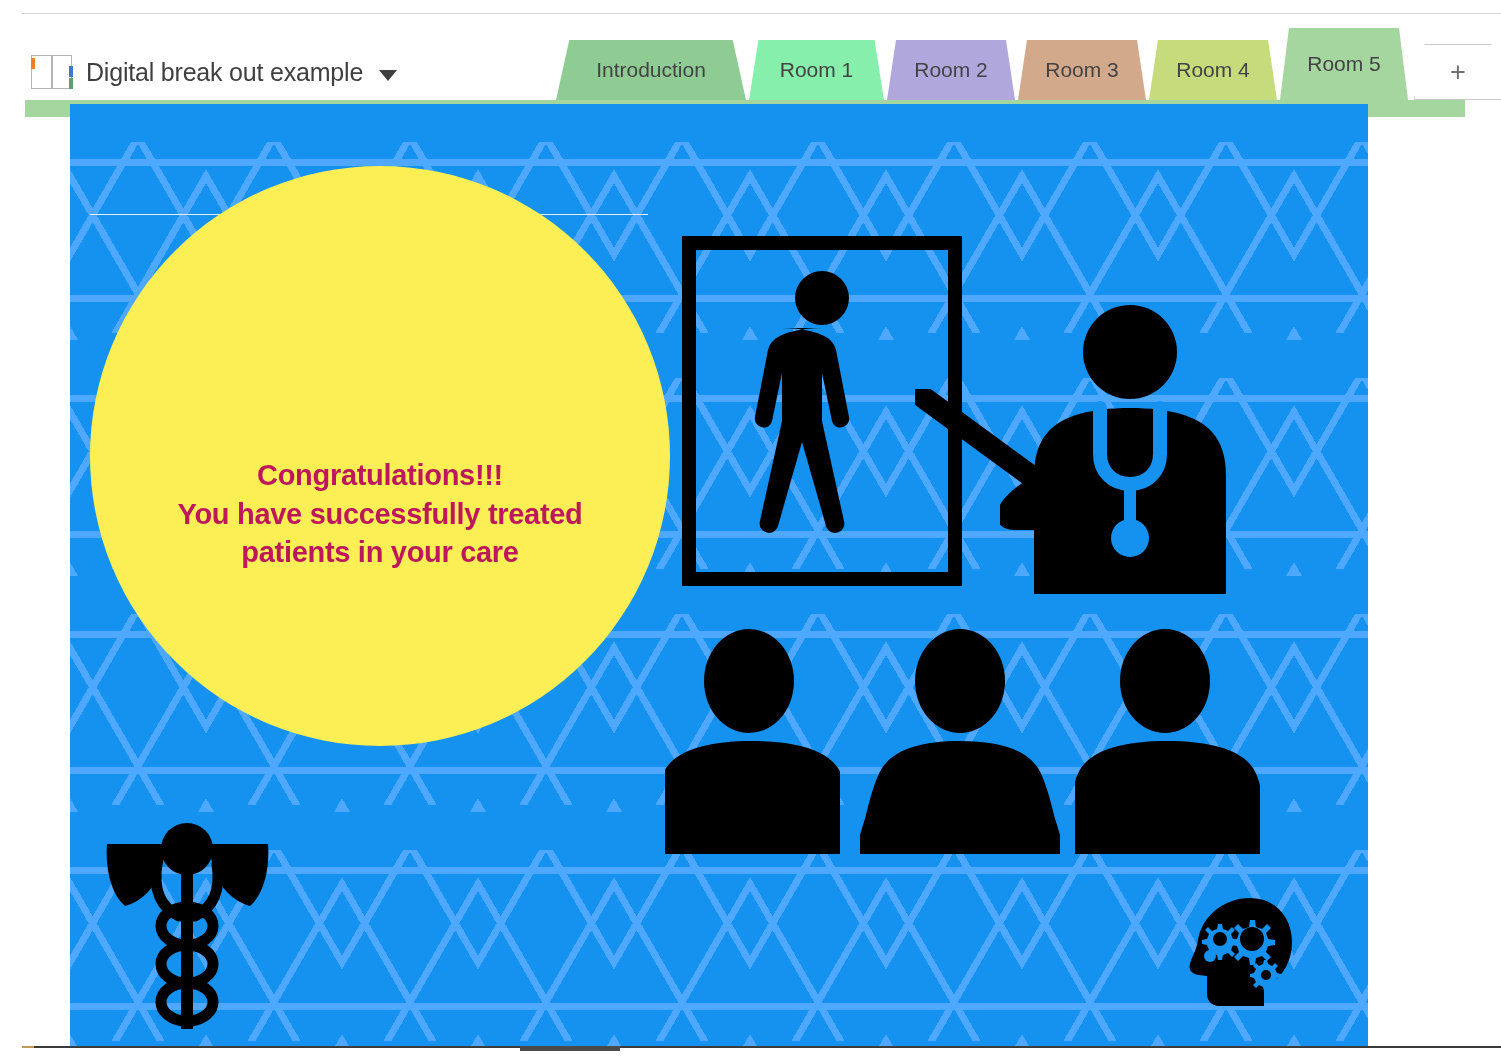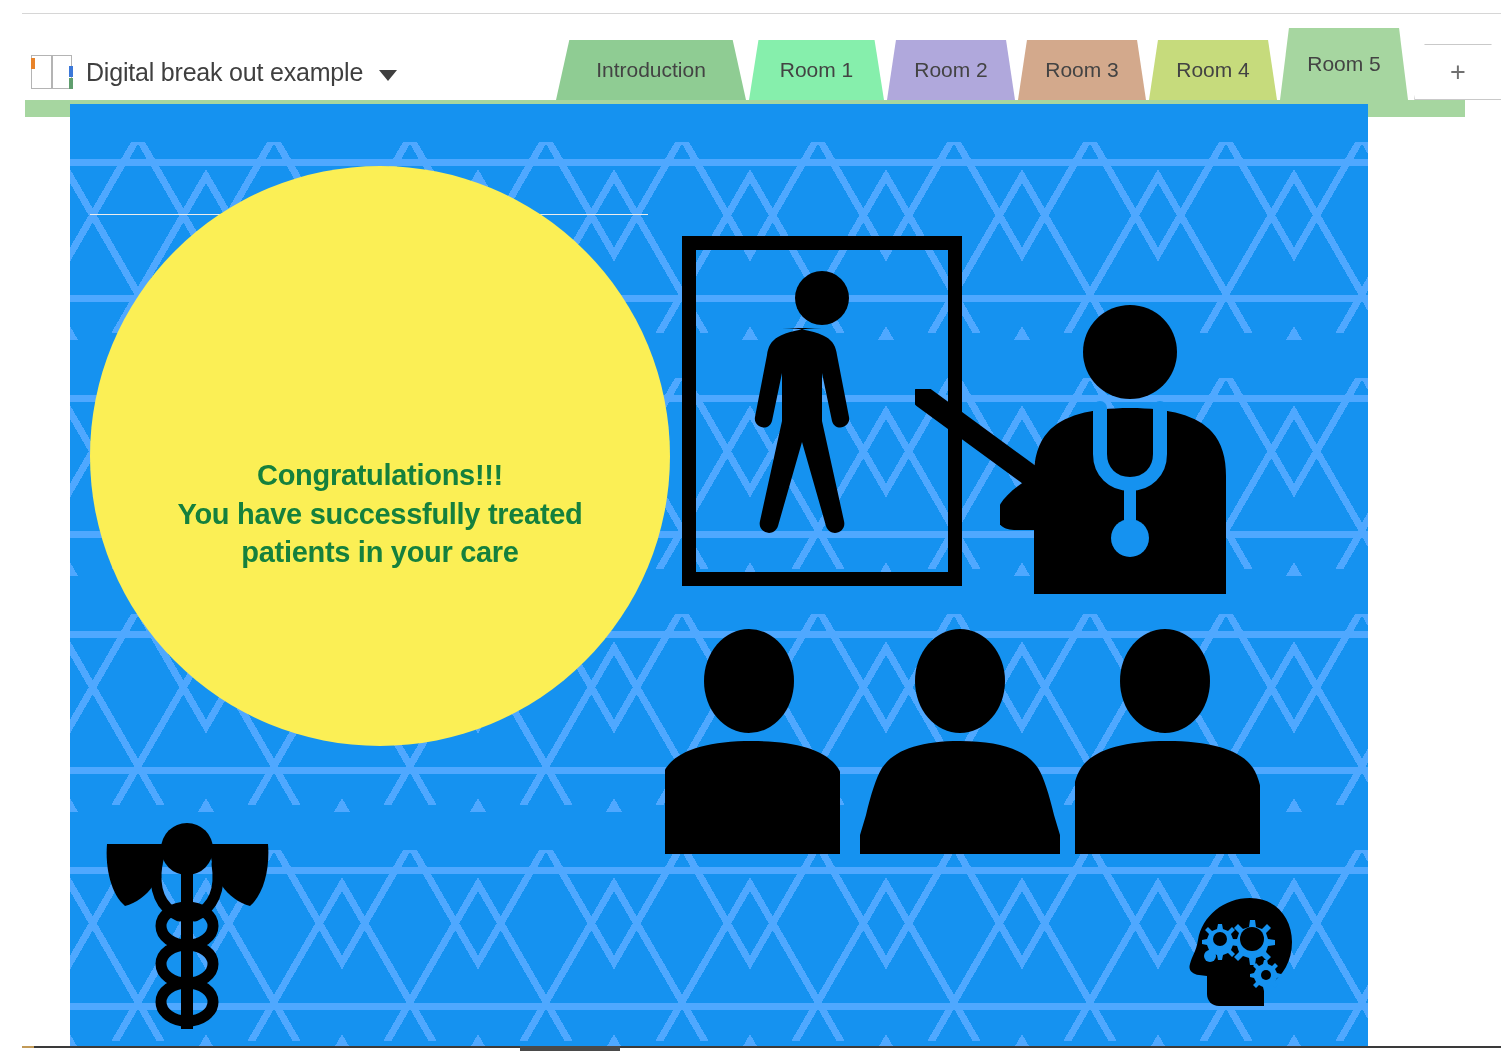--- a/index.html
+++ b/index.html
@@ -290,21 +290,21 @@
     </div>
   </div>
 
   <div class="slide" style="background: rgb(21, 146, 240);">
 
     <div class="hexbg"></div>
 
     <div class="white-rule" style="background: rgb(236, 236, 236);"></div>
 
     <div class="yellow-circle" style="background: rgb(251, 239, 85);">
-      <div class="circle-text" style="color: #15803d;">
+      <div class="circle-text" style="color: #be185d;">
         <div>Congratulations!!!</div>
         <div>You have successfully treated</div>
         <div>patients in your care</div>
       </div>
     </div>
 
     <div class="figs">
 
       <div class="abs" style="left:612px; top:132px;">
         <svg width="280" height="350" viewBox="0 0 280 350">

